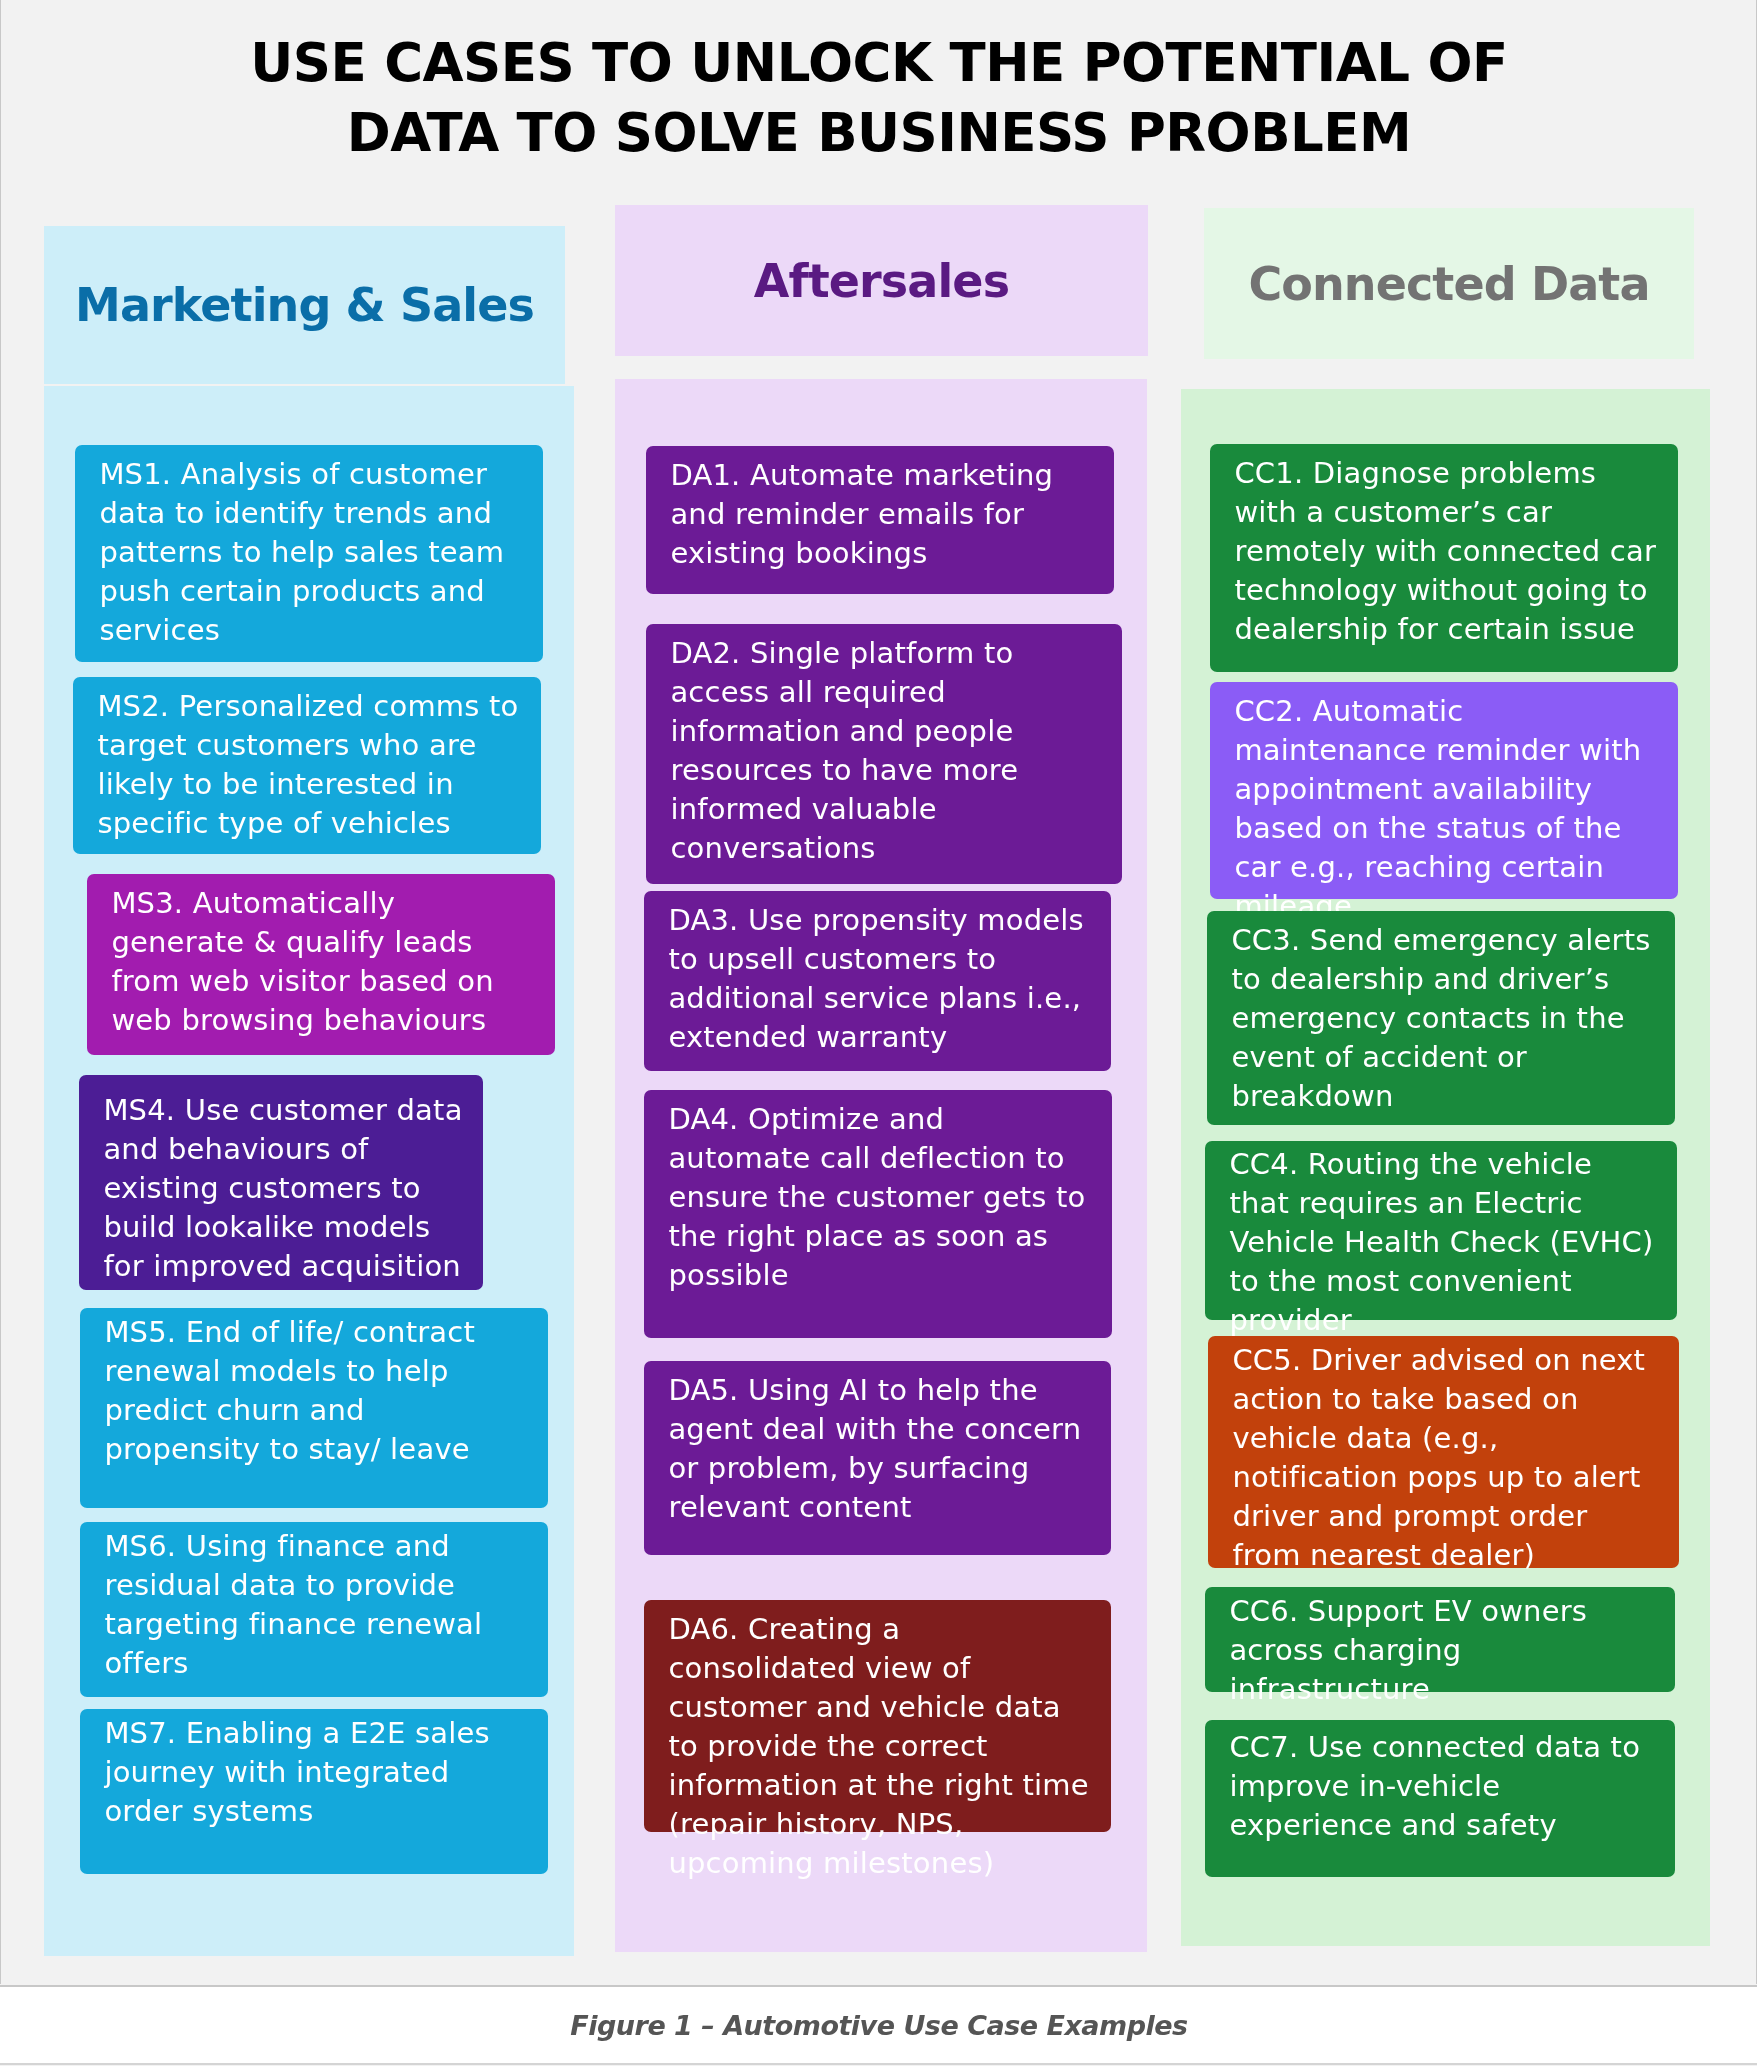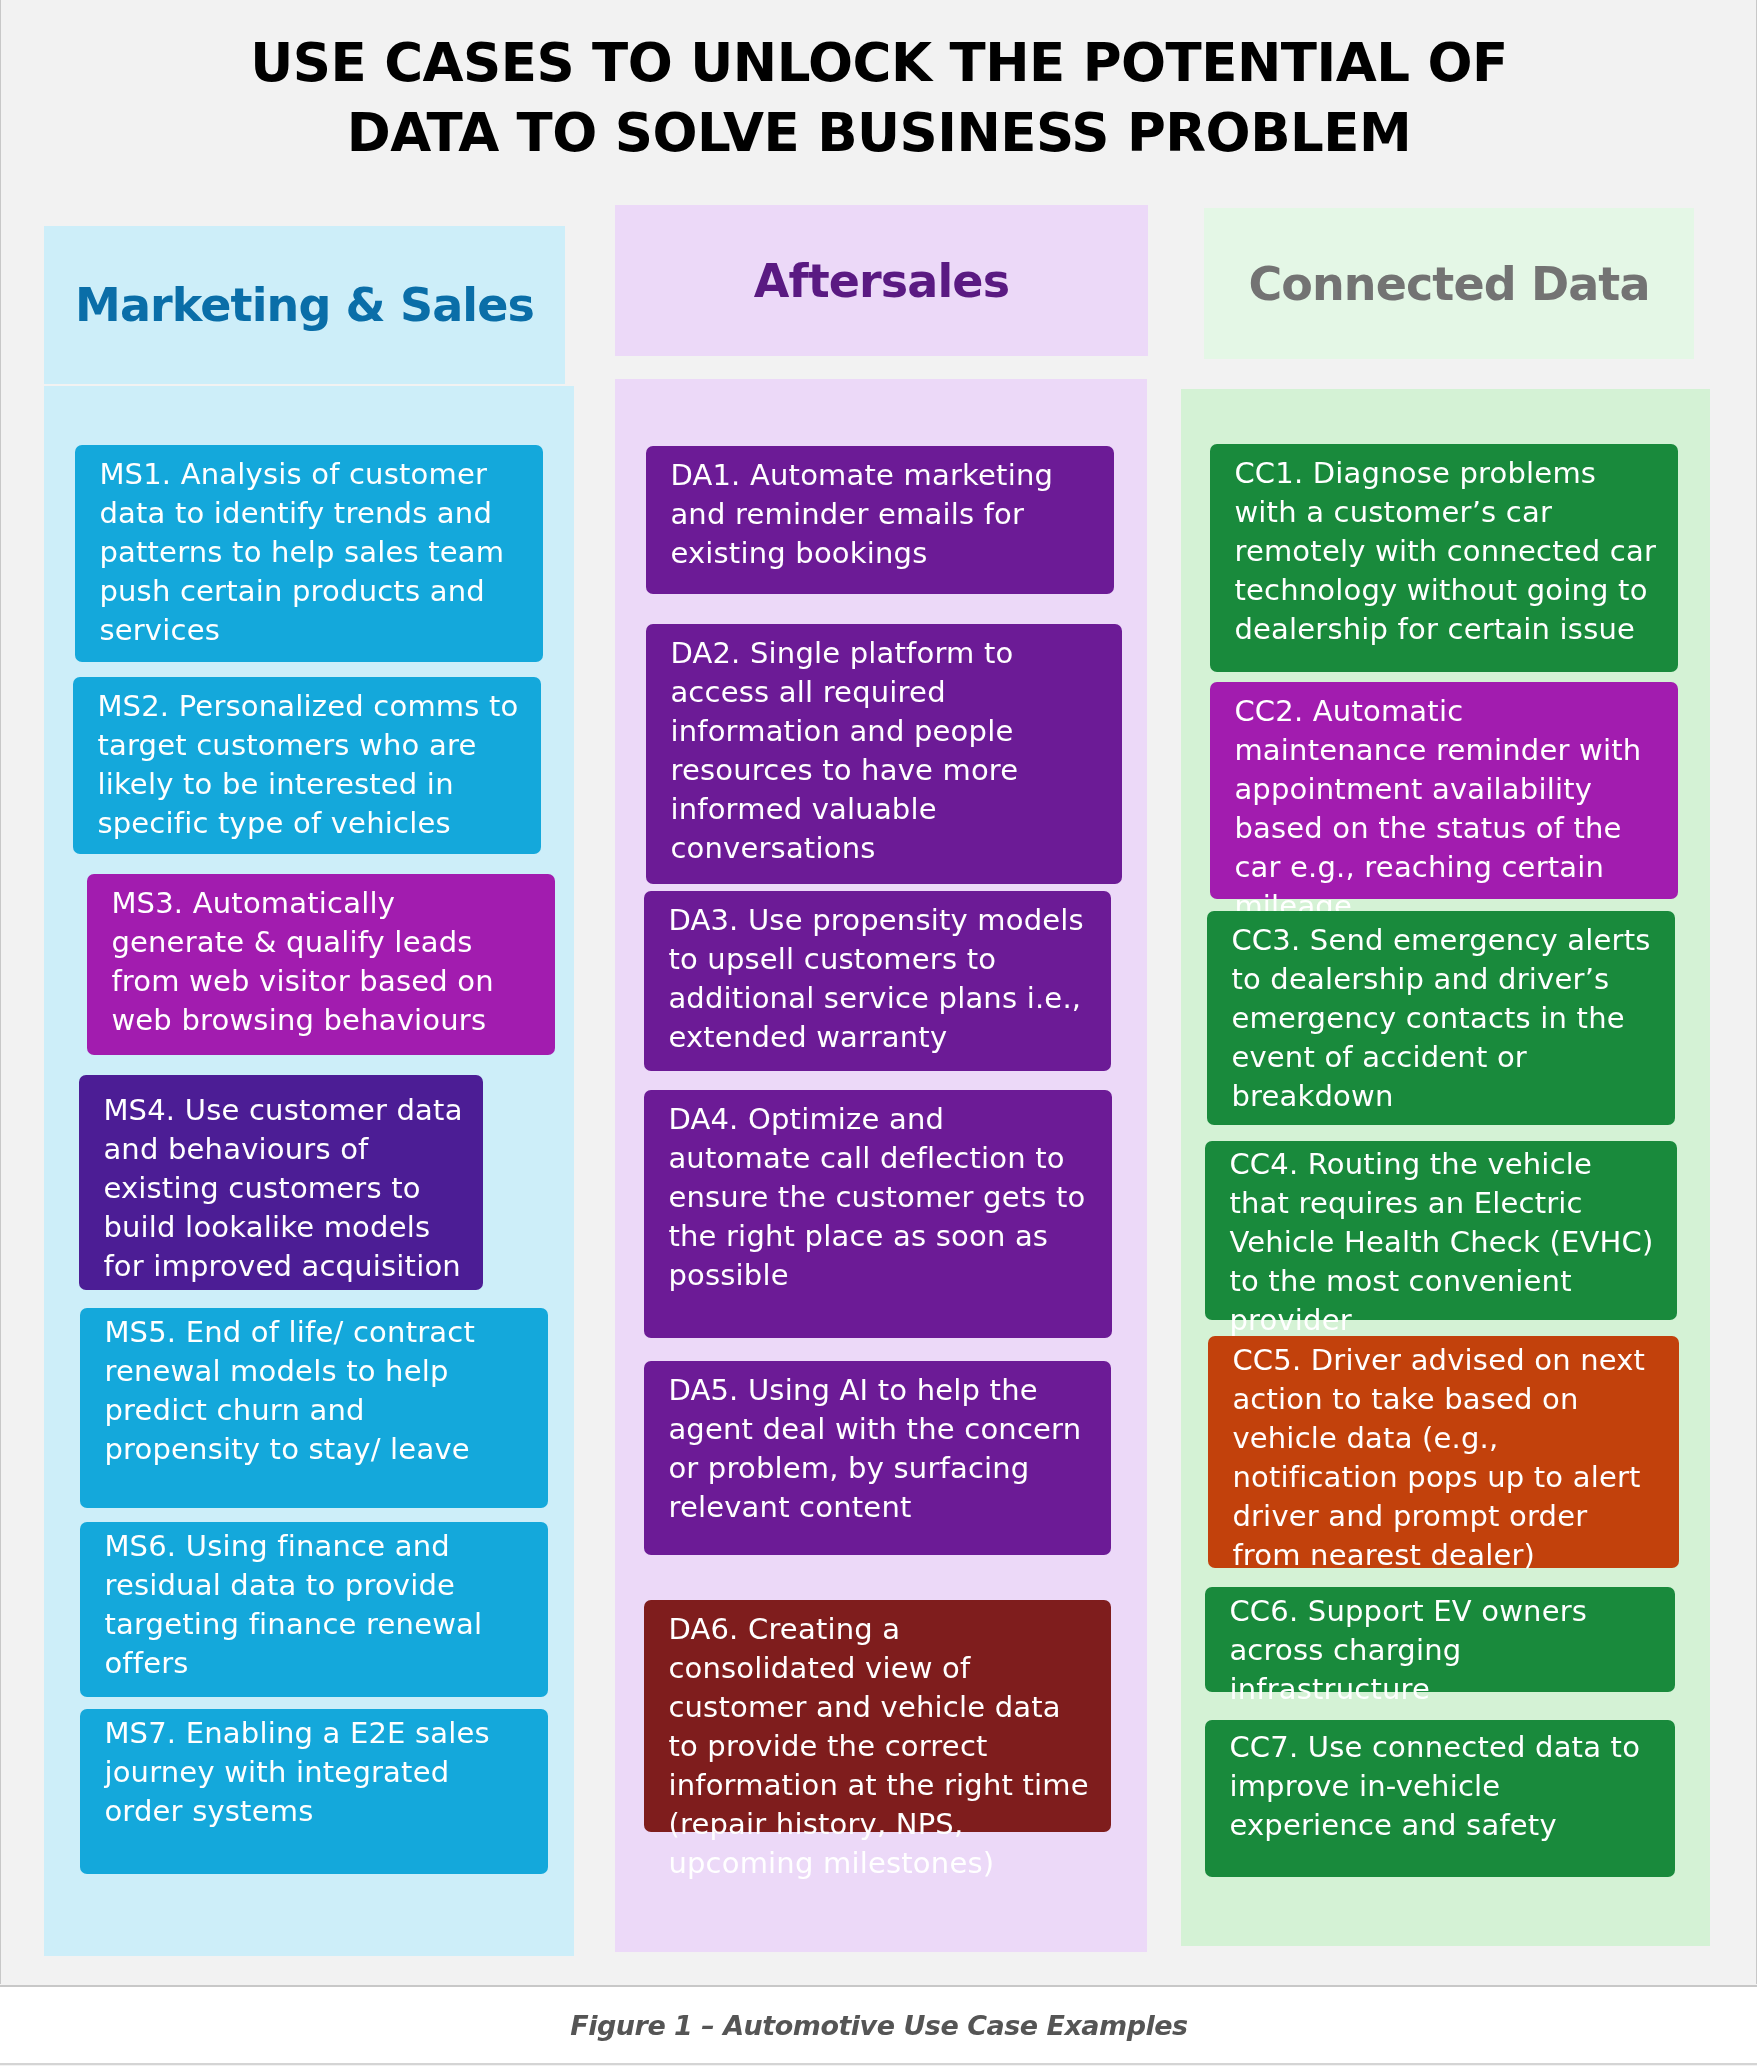--- a/index.html
+++ b/index.html
@@ -121,21 +121,21 @@
 <div class="card" style="left:644px; top:1361px; width:467px; height:194px; background:#6c1b96;">
   <span>DA5. Using AI to help the agent deal with the concern or problem, by surfacing relevant content</span>
 </div>
 <div class="card" style="left:644px; top:1600px; width:467px; height:232px; background:#7f1d1d;">
   <span>DA6. Creating a consolidated view of customer and vehicle data to provide the correct information at the right time (repair history, NPS, upcoming milestones)</span>
 </div>
 
 <div class="card" style="left:1210px; top:444px; width:468px; height:228px; background:#198a3c;">
   <span>CC1. Diagnose problems with a customer’s car remotely with connected car technology without going to dealership for certain issue</span>
 </div>
-<div class="card" style="left:1210px; top:682px; width:468px; height:217px; background:#a21caf;">
+<div class="card" style="left:1210px; top:682px; width:468px; height:217px; background:#8b5cf6;">
   <span>CC2. Automatic maintenance reminder with appointment availability based on the status of the car e.g., reaching certain mileage</span>
 </div>
 <div class="card" style="left:1207px; top:911px; width:468px; height:214px; background:#198a3c;">
   <span>CC3. Send emergency alerts to dealership and driver’s emergency contacts in the event of accident or breakdown</span>
 </div>
 <div class="card" style="left:1205px; top:1141px; width:472px; height:179px; background:#198a3c; padding-top:3.8px;">
   <span>CC4. Routing the vehicle that requires an Electric Vehicle Health Check (EVHC) to the most convenient provider</span>
 </div>
 <div class="card" style="left:1208px; top:1323px; width:471px; height:232px; background:#c2410c; padding-top:4.7px;margin-top:13px;">
   <span>CC5. Driver advised on next action to take based on vehicle data (e.g., notification pops up to alert driver and prompt order from nearest dealer)</span>

